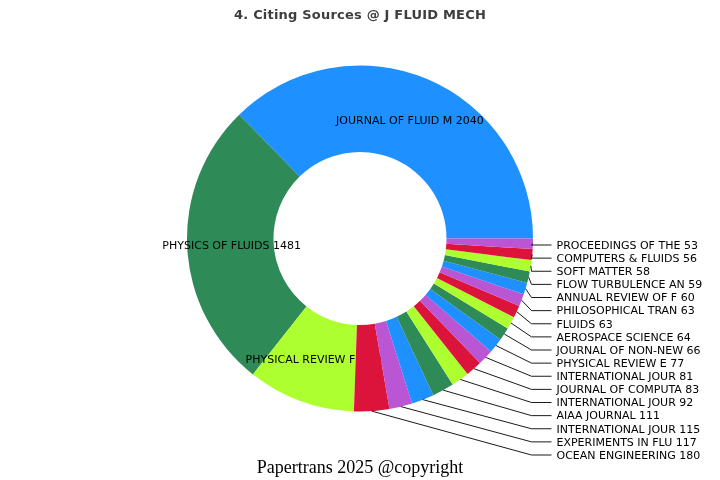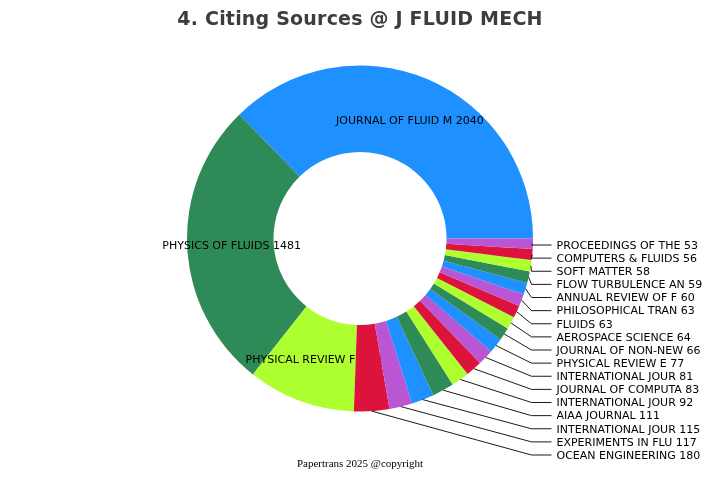--- a/index.html
+++ b/index.html
@@ -10,34 +10,34 @@
     background: #ffffff;
     overflow: hidden;
     font-family: "DejaVu Sans", "Liberation Sans", sans-serif;
   }
   .chart-title {
     position: absolute;
     top: 7px;
     left: 0;
     width: 720px;
     text-align: center;
-    font-size: 19px;
+    font-size: 13px;
     font-weight: bold;
     color: #3d3d3d;
     letter-spacing: 0.2px;
   }
   .chart-svg { position: absolute; top: 0; left: 0; }
   .chart-footer {
     position: absolute;
     top: 457px;
     left: 0;
     width: 720px;
     text-align: center;
     font-family: "Liberation Serif", "DejaVu Serif", serif;
-    font-size: 11px;
+    font-size: 18px;
     color: #000000;
   }
   svg text {
     font-family: "DejaVu Sans", "Liberation Sans", sans-serif;
     font-size: 11px;
     fill: #000000;
   }
 </style>
 </head>
 <body>

